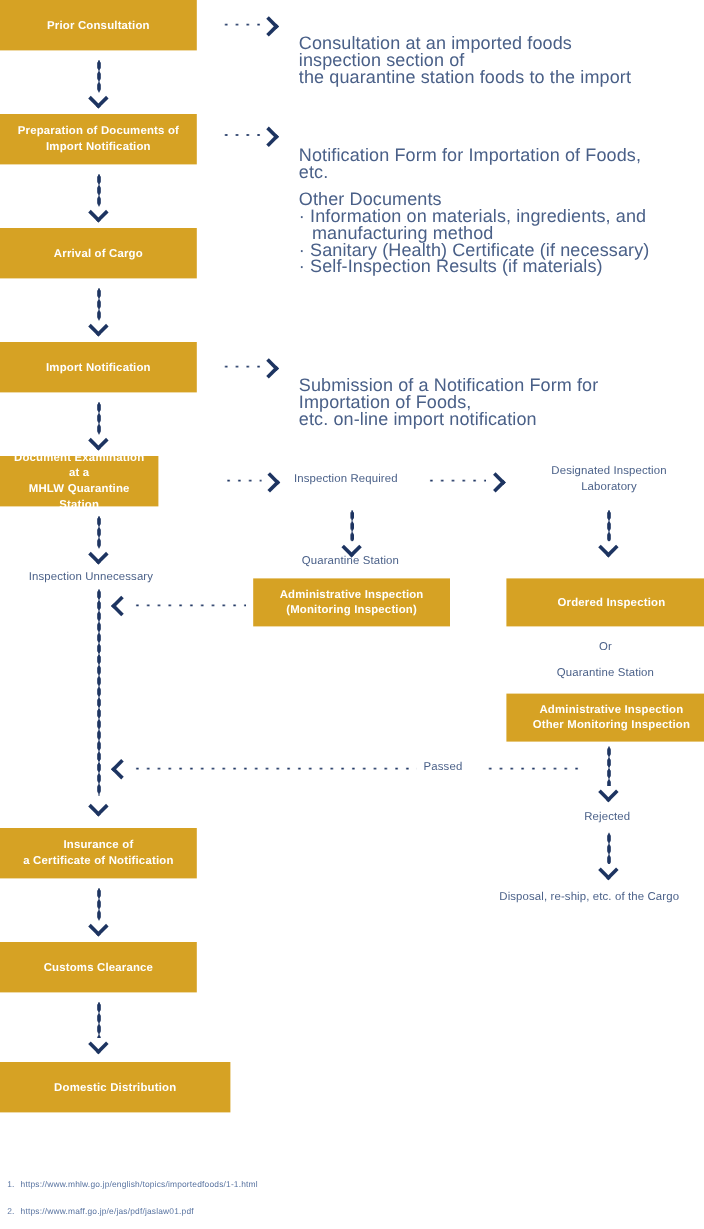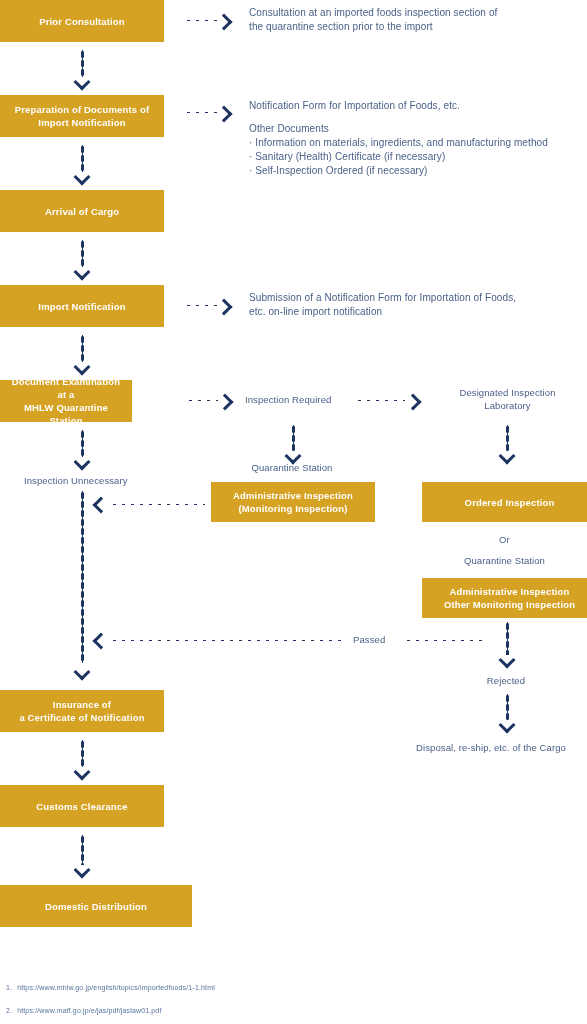--- a/index.html
+++ b/index.html
@@ -46,23 +46,24 @@
     font-size: 9.5px;
     line-height: 13px;
     letter-spacing: 0.1px;
   }
   .label.center { text-align: center; }
 
   
   .note {
     position: absolute;
     color: #4a6088;
-    font-size: 10px;
+    font-size: 15px;
     line-height: 14px;
     letter-spacing: 0.1px;
+    margin-top: 24px;
   }
   .note .blank { display: block; height: 9px; }
   .note .bullet-row {
     display: block;
     padding-left: 11px;
     text-indent: -11px;
   }
 
   
   .dots-v {
@@ -199,32 +200,32 @@
   <div class="dots-v" style="left:80.5px; top:740px; height:27px;"></div>
   <div class="chev down" style="left:76px; top:766px;"></div>
 
   <div class="dots-v" style="left:80.5px; top:835px; height:30px;"></div>
   <div class="chev down" style="left:76px; top:864px;"></div>
 
   <div class="dots-h" style="left:184px; top:19px; width:33px;"></div>
   <div class="chev right" style="left:218px; top:16px;"></div>
   <div class="note" style="left:249px; top:6px; width:300px;">
     <span>Consultation at an imported foods inspection section of</span><br>
-    <span>the quarantine section prior to the import</span>
+    <span>the quarantine station foods to the import</span>
   </div>
 
   <div class="dots-h" style="left:184px; top:111px; width:33px;"></div>
   <div class="chev right" style="left:218px; top:108px;"></div>
   <div class="note" style="left:249px; top:99px; width:305px;">
     <span>Notification Form for Importation of Foods, etc.</span>
     <span class="blank"></span>
     <span>Other Documents</span>
     <span class="bullet-row">·  Information on materials, ingredients, and manufacturing method</span>
     <span class="bullet-row">·  Sanitary (Health) Certificate (if necessary)</span>
-    <span class="bullet-row">·  Self-Inspection Ordered (if necessary)</span>
+    <span class="bullet-row">·  Self-Inspection Results (if materials)</span>
   </div>
 
   <div class="dots-h" style="left:184px; top:304px; width:33px;"></div>
   <div class="chev right" style="left:218px; top:301px;"></div>
   <div class="note" style="left:249px; top:291px; width:300px;">
     <span>Submission of a Notification Form for Importation of Foods,</span><br>
     <span>etc. on-line import notification</span>
   </div>
 
   <div class="dots-h" style="left:186px; top:399px; width:32px;"></div>

